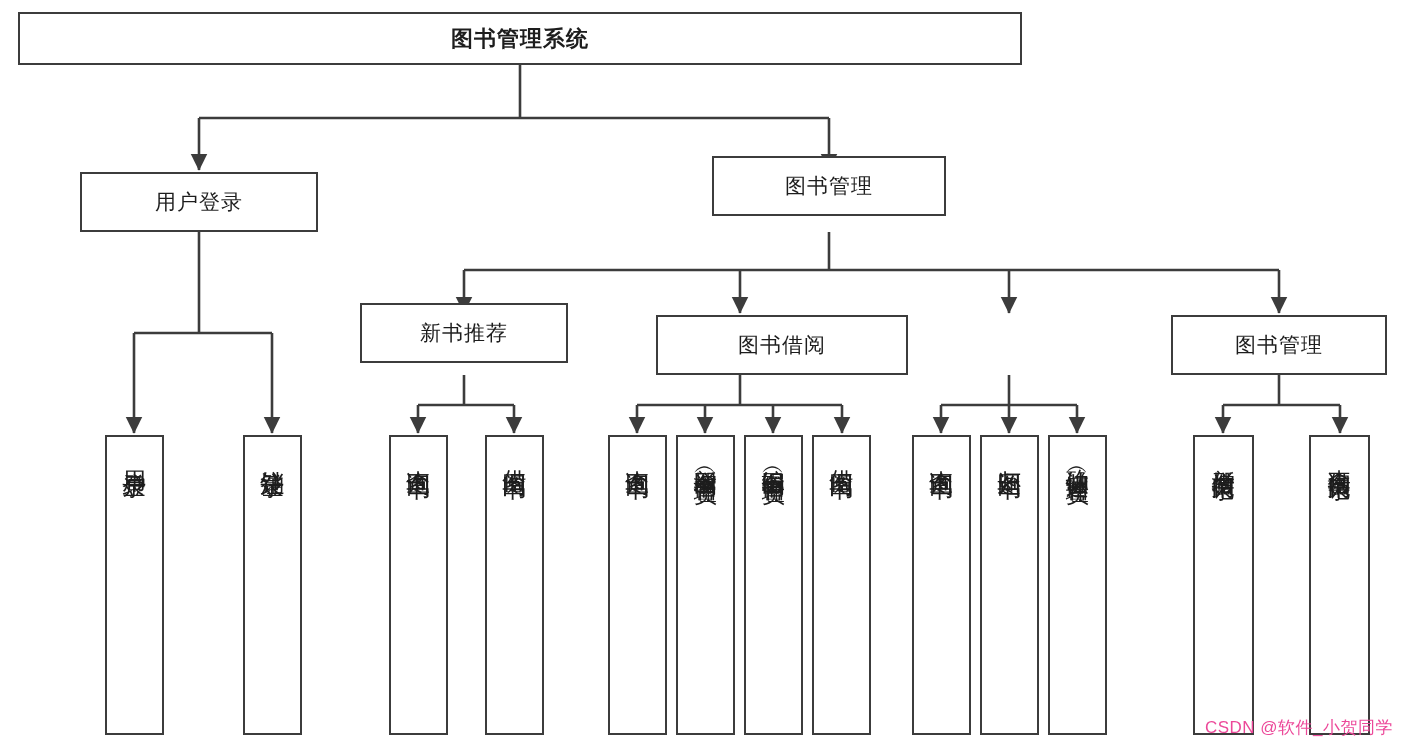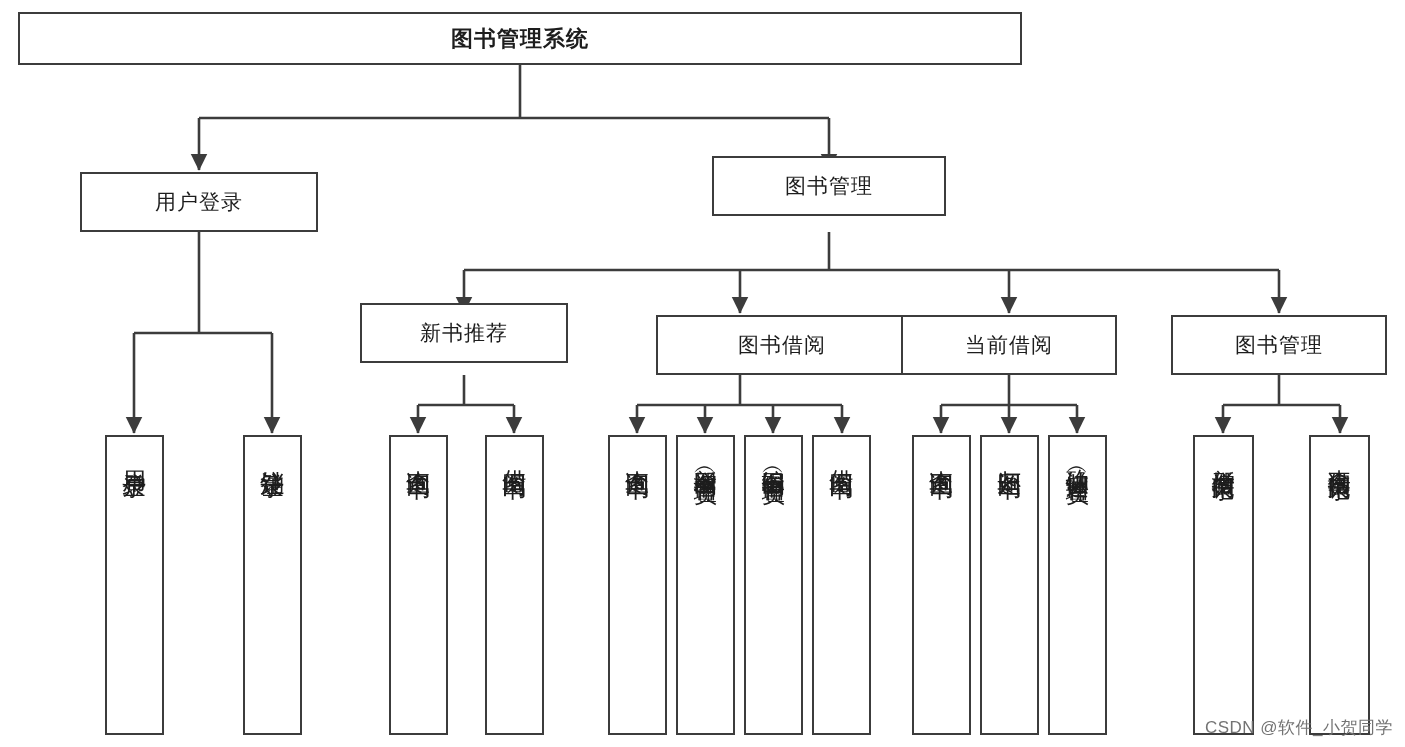--- a/index.html
+++ b/index.html
@@ -49,21 +49,21 @@
     letter-spacing:2px;
     white-space:pre;
   }
   .node.leaf.tall .node-label{font-size:23px;}
 
   
   #watermark{
     position:absolute;
     right:12px;bottom:8px;
     font-size:17px;
-    color:#737373;
+    color:#ec4899;
     letter-spacing:0.5px;
     z-index:5;
     white-space:nowrap;
   }
 </style>
 </head>
 <body>
 
 <div id="diagram-root">
 
@@ -129,23 +129,20 @@
   <div class="node horiz" style="left:712px;top:156px;width:234px;height:60px;">
     <span class="node-label">图书管理</span>
   </div>
 
   <div class="node horiz" style="left:360px;top:303px;width:208px;height:60px;">
     <span class="node-label">新书推荐</span>
   </div>
   <div class="node horiz" style="left:656px;top:315px;width:252px;height:60px;">
     <span class="node-label">图书借阅</span>
   </div>
-  <div class="node horiz" style="left:901px;top:315px;width:216px;height:60px;">
-    <span class="node-label">当前借阅</span>
-  </div>
   <div class="node horiz" style="left:1171px;top:315px;width:216px;height:60px;">
     <span class="node-label">图书管理</span>
   </div>
 
   <div class="node leaf" style="left:105px;top:435px;width:59px;height:300px;">
     <span class="node-label">用户登录</span>
   </div>
   <div class="node leaf" style="left:243px;top:435px;width:59px;height:300px;">
     <span class="node-label">注销登录</span>
   </div>

